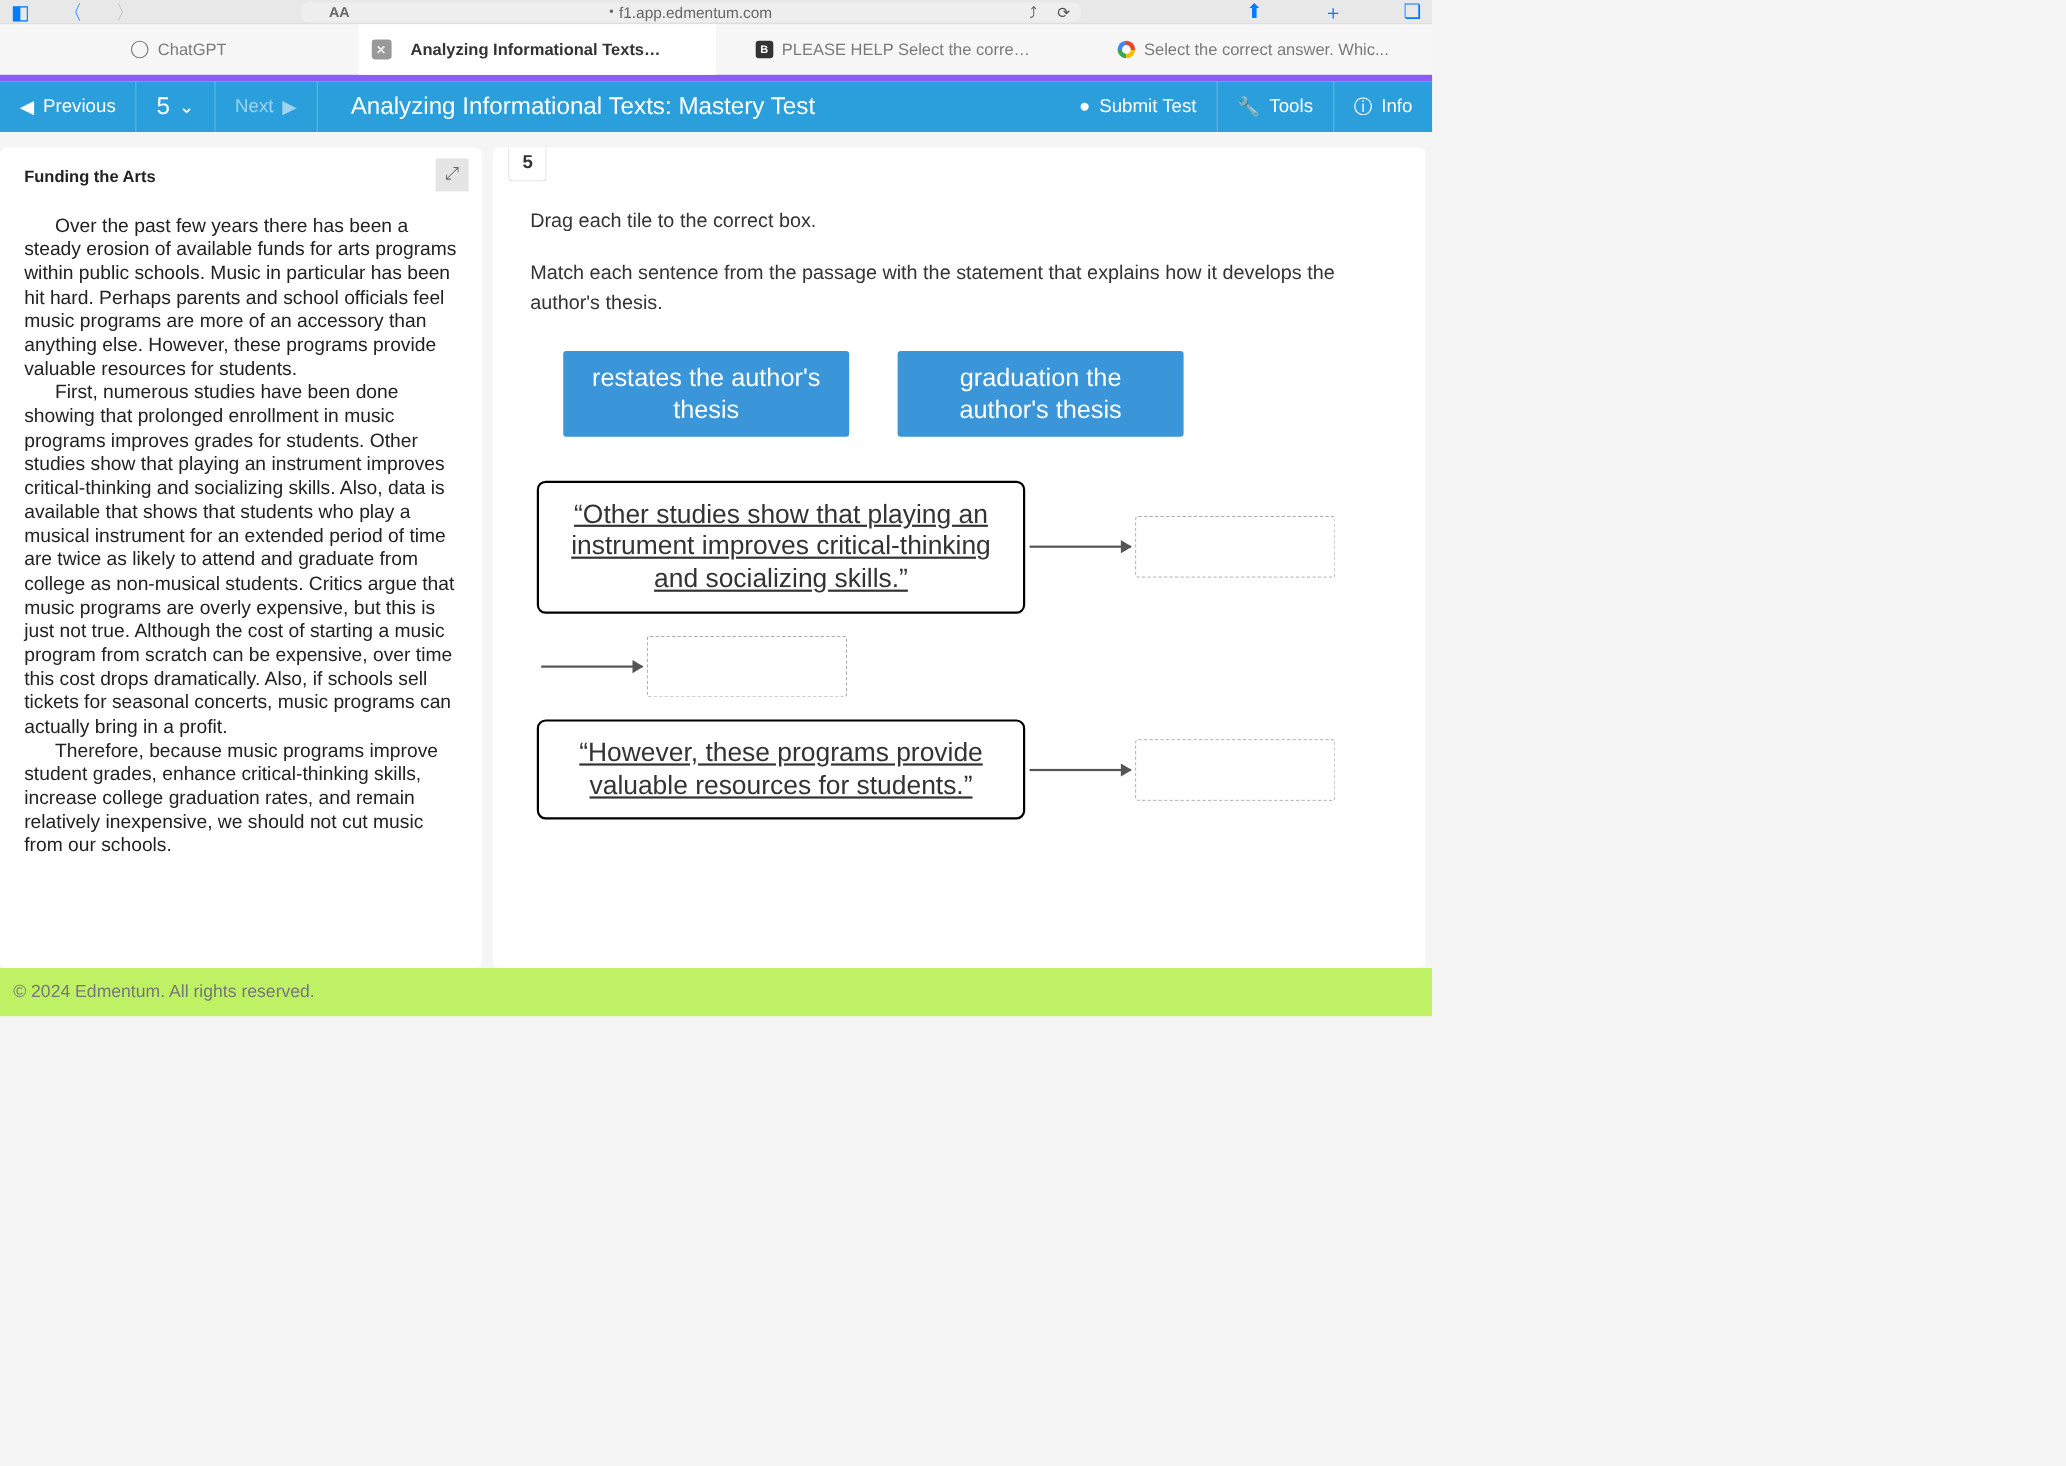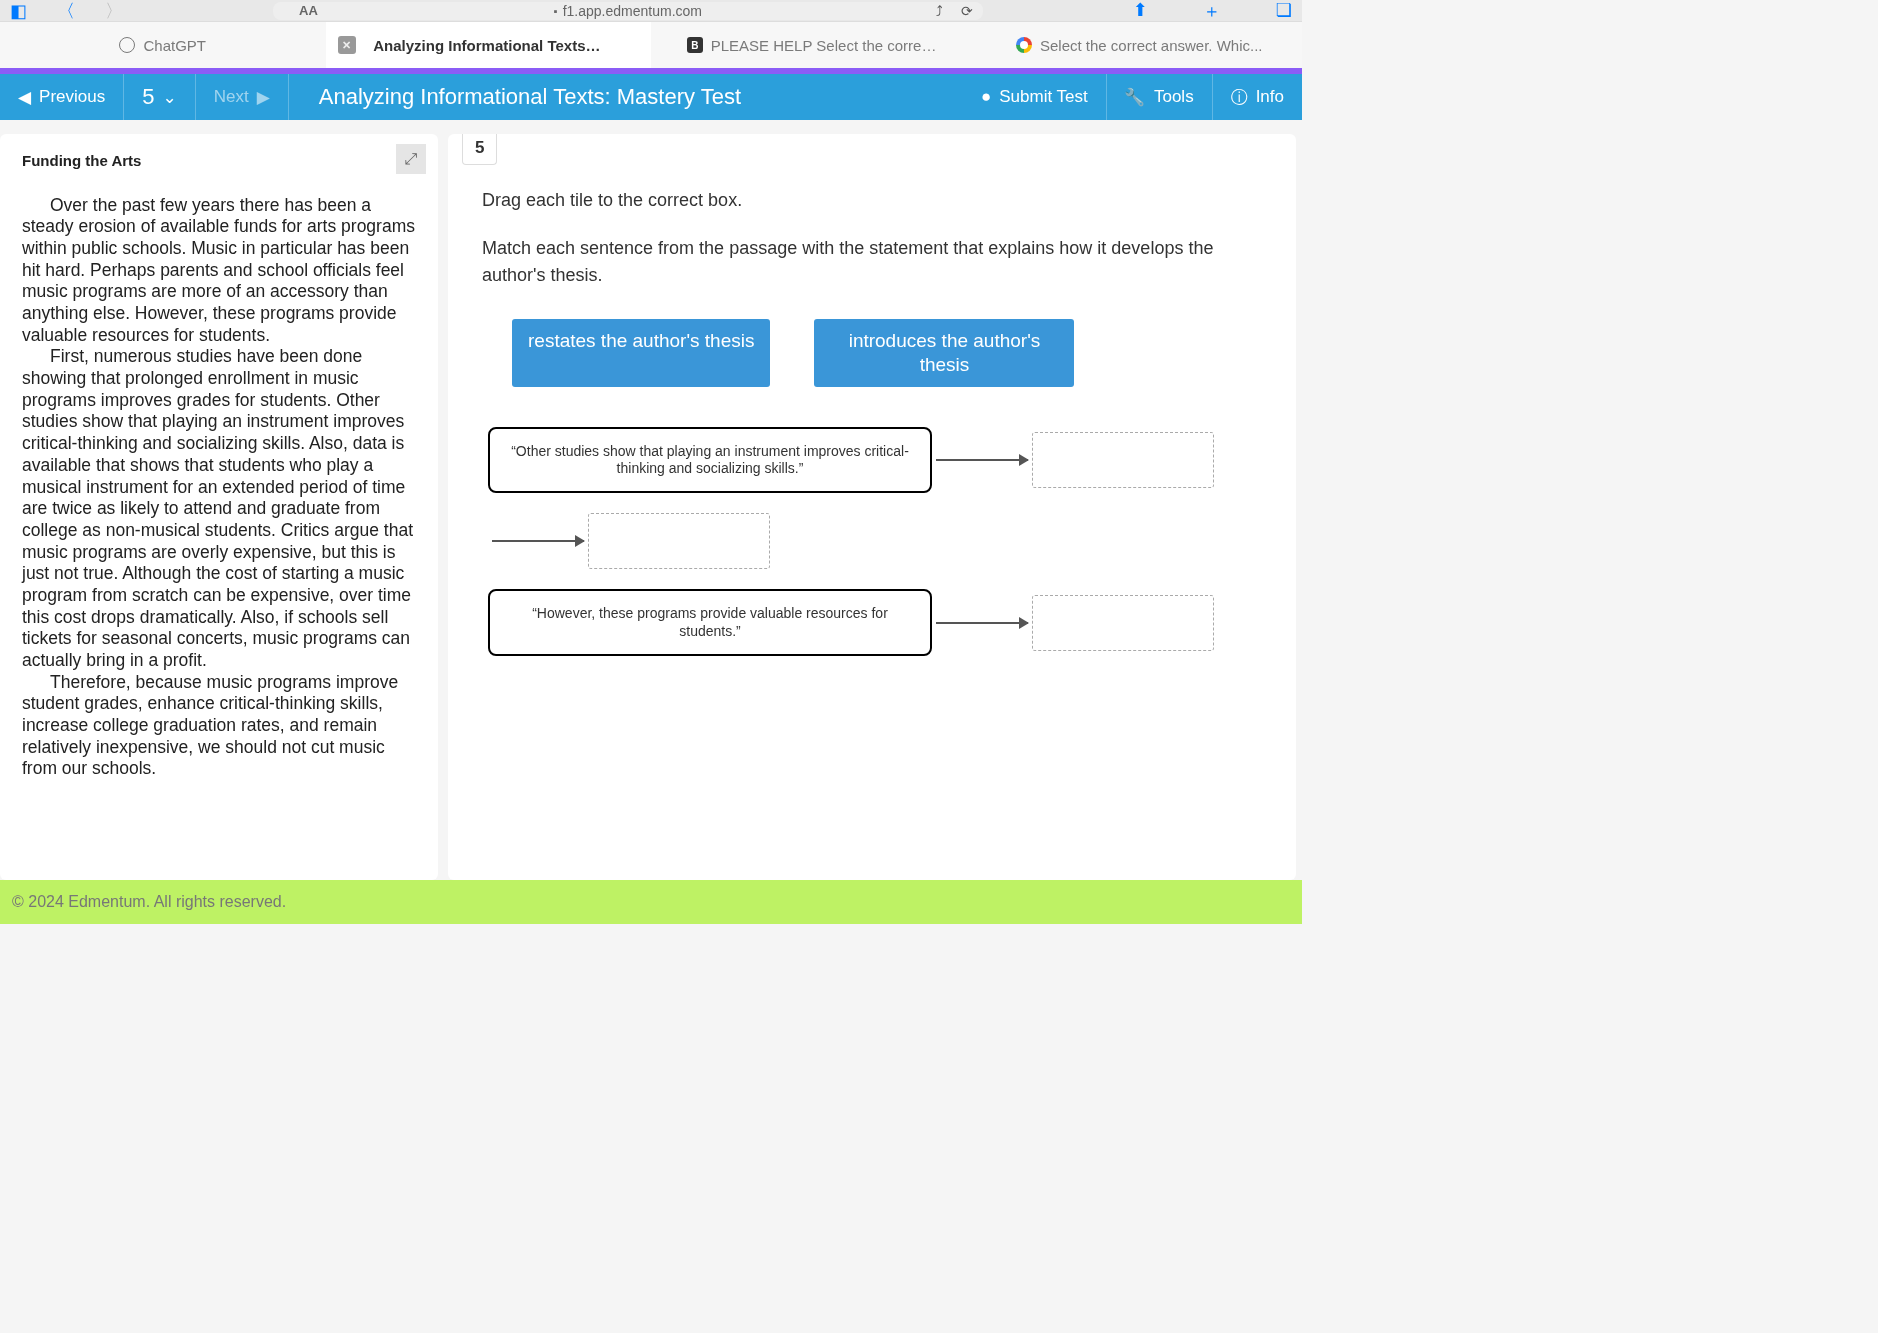--- a/index.html
+++ b/index.html
@@ -190,38 +190,39 @@
     display: flex;
     flex-wrap: wrap;
     gap: 28px 44px;
     margin-left: 30px;
     margin-bottom: 40px;
   }
   .tile {
     background: #3a96d8;
     color: #fff;
     padding: 10px 16px;
-    font-size: 19px;
+    font-size: 23px;
     border-radius: 3px;
     text-align: center;
     max-width: 260px;
     line-height: 1.25;
     cursor: grab;
   }
 
   .match-rows { display: flex; flex-direction: column; gap: 20px; margin-left: 6px; }
   .match-row { display: flex; align-items: center; gap: 0; }
   .sentence-box {
     width: 444px;
     border: 2.5px solid #000;
     border-radius: 8px;
     padding: 14px 10px;
     text-align: center;
-    font-size: 14px;
+    font-size: 24px;
     line-height: 1.24;
+    text-decoration: underline;
   }
   .arrow {
     width: 92px;
     height: 2px;
     background: #555;
     position: relative;
     margin: 0 4px;
   }
   .arrow::after {
     content: "";
@@ -330,21 +331,21 @@
   </div>
 
   <div class="question-pane">
     <div class="qnum-tab">5</div>
     <div class="q-body">
       <div class="instr1">Drag each tile to the correct box.</div>
       <div class="instr2">Match each sentence from the passage with the statement that explains how it develops the author's thesis.</div>
 
       <div class="tiles">
         <div class="tile">restates the author's thesis</div>
-        <div class="tile">introduces the author's thesis</div>
+        <div class="tile">graduation the author's thesis</div>
       </div>
 
       <div class="match-rows">
         <div class="match-row">
           <div class="sentence-box">“Other studies show that playing an instrument improves critical-thinking and socializing skills.”</div>
           <div class="arrow"></div>
           <div class="drop-box"></div>
         </div>
         <div class="match-row">
           <div class="arrow"></div>

